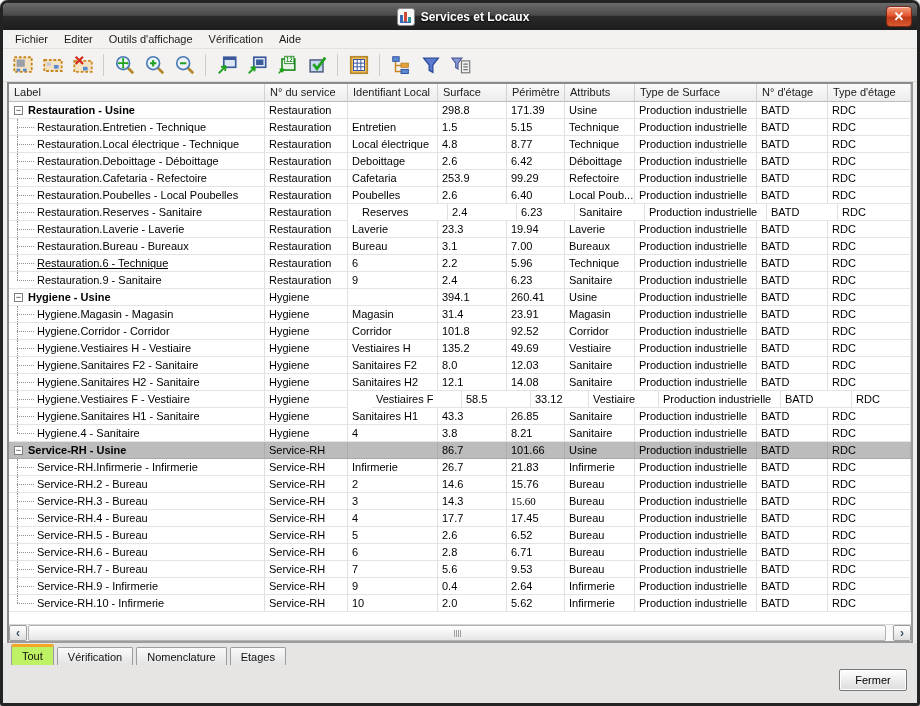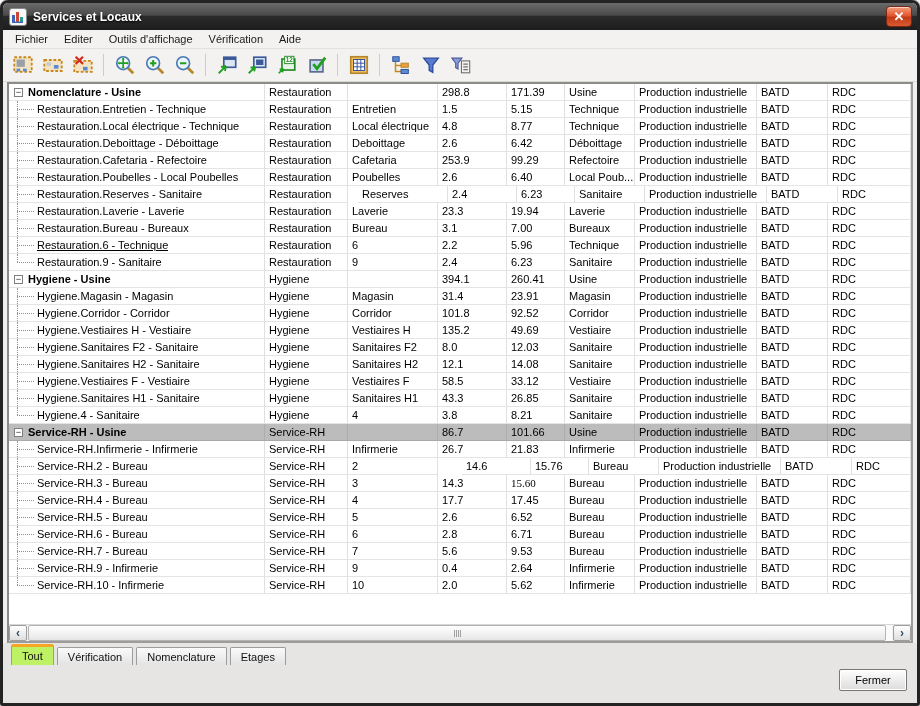--- a/index.html
+++ b/index.html
@@ -11,21 +11,21 @@
     border-radius:8px 8px 3px 3px;
     overflow:hidden;
     display:flex; flex-direction:column;
     background:#f0efee;
     box-shadow:0 0 0 1px #c9c9c9, 3px 4px 8px rgba(0,0,0,.35);
   }
   
   .titlebar{
     height:27px; flex:none; position:relative;
     background:linear-gradient(#6a6a6a 0%, #4a4a4a 45%, #2a2a2a 50%, #1d1d1d 100%);
-    display:flex; align-items:center; padding-left:6px;
+    display:flex; align-items:center; padding-left:6px;justify-content:center;
   }
   .app-icon{ width:18px; height:18px; flex:none; }
   .title-text{ color:#fff; font-size:12px; font-weight:bold; margin-left:6px; text-shadow:0 1px 2px #000; }
   .close-btn{
     position:absolute; right:5px; top:3px; width:26px; height:21px;
     border:1px solid #7e2413; border-radius:4px;
     background:linear-gradient(#f49e7c 0%, #e45732 45%, #c03b17 55%, #d95a31 100%);
     color:#fff; font-size:13px; font-weight:bold; line-height:19px; text-align:center;
     box-shadow:inset 0 1px 0 rgba(255,255,255,.55);
     cursor:default;
@@ -244,25 +244,36 @@
         <svg viewBox="0 0 24 24">
           <path d="M2 4.5 H13 L8.8 10 V16.5 L6.2 15 V10 Z" fill="#8a9ad8" stroke="#4a5a9a" stroke-width="1.2"></path>
           <rect x="12.5" y="7.5" width="9" height="13" fill="#f2f2f2" stroke="#707070" stroke-width="1.2"></rect>
           <path d="M14.5 11 H19.5 M14.5 14 H19.5 M14.5 17 H19.5" stroke="#707070" stroke-width="1.2"></path>
         </svg>
       </div>
     </div>
 
   <div class="client">
     <div class="table-area">
+      <div class="grid-header">
+          <div class="hcell" style="width: 256px;">Label</div>
+          <div class="hcell" style="width: 83px;">N° du service</div>
+          <div class="hcell" style="width: 90px;">Identifiant Local</div>
+          <div class="hcell" style="width: 69px;">Surface</div>
+          <div class="hcell" style="width: 58px;">Périmètre</div>
+          <div class="hcell" style="width: 70px;">Attributs</div>
+          <div class="hcell" style="width: 122px;">Type de Surface</div>
+          <div class="hcell" style="width: 71px;">N° d'étage</div>
+          <div class="hcell flex">Type d'étage</div>
+        </div>
       <div class="grid-body">
           <div class="row group">
             <div class="cell c0" style="width: 256px;">
               <span class="expander">−</span>
-              <span class="row-label">Nomenclature - Usine</span>
+              <span class="row-label">Restauration - Usine</span>
             </div>
             <div class="cell c1" style="width: 83px;">Restauration</div>
             <div class="cell c2" style="width: 90px;"></div>
             <div class="cell c3" style="width: 69px;">298.8</div>
             <div class="cell c4" style="width: 58px;">171.39</div>
             <div class="cell c5" style="width: 70px;">Usine</div>
             <div class="cell c6" style="width: 122px;">Production industrielle</div>
             <div class="cell c7" style="width: 71px;">BATD</div>
             <div class="cell c8 flex">RDC</div>
           </div>
@@ -489,21 +500,21 @@
             <div class="cell c6" style="width: 122px;">Production industrielle</div>
             <div class="cell c7" style="width: 71px;">BATD</div>
             <div class="cell c8 flex">RDC</div>
           </div>
           <div class="row">
             <div class="cell c0" style="width: 256px;">
               <span class="treeline"></span>
               <span class="row-label">Hygiene.Vestiaires F - Vestiaire</span>
             </div>
             <div class="cell c1" style="width: 83px;">Hygiene</div>
-            <div class="cell c2" style="width: 90px;">Vestiaires F</div>
+            <div class="cell c2" style="width: 90px; margin-left: 24px;">Vestiaires F</div>
             <div class="cell c3" style="width: 69px;">58.5</div>
             <div class="cell c4" style="width: 58px;">33.12</div>
             <div class="cell c5" style="width: 70px;">Vestiaire</div>
             <div class="cell c6" style="width: 122px;">Production industrielle</div>
             <div class="cell c7" style="width: 71px;">BATD</div>
             <div class="cell c8 flex">RDC</div>
           </div>
           <div class="row">
             <div class="cell c0" style="width: 256px;">
               <span class="treeline"></span>
@@ -560,21 +571,21 @@
             <div class="cell c7" style="width: 71px;">BATD</div>
             <div class="cell c8 flex">RDC</div>
           </div>
           <div class="row">
             <div class="cell c0" style="width: 256px;">
               <span class="treeline"></span>
               <span class="row-label">Service-RH.2 - Bureau</span>
             </div>
             <div class="cell c1" style="width: 83px;">Service-RH</div>
             <div class="cell c2" style="width: 90px;">2</div>
-            <div class="cell c3" style="width: 69px; margin-left: 24px;">14.6</div>
+            <div class="cell c3" style="width: 69px;">14.6</div>
             <div class="cell c4" style="width: 58px;">15.76</div>
             <div class="cell c5" style="width: 70px;">Bureau</div>
             <div class="cell c6" style="width: 122px;">Production industrielle</div>
             <div class="cell c7" style="width: 71px;">BATD</div>
             <div class="cell c8 flex">RDC</div>
           </div>
           <div class="row">
             <div class="cell c0" style="width: 256px;">
               <span class="treeline"></span>
               <span class="row-label">Service-RH.3 - Bureau</span>

